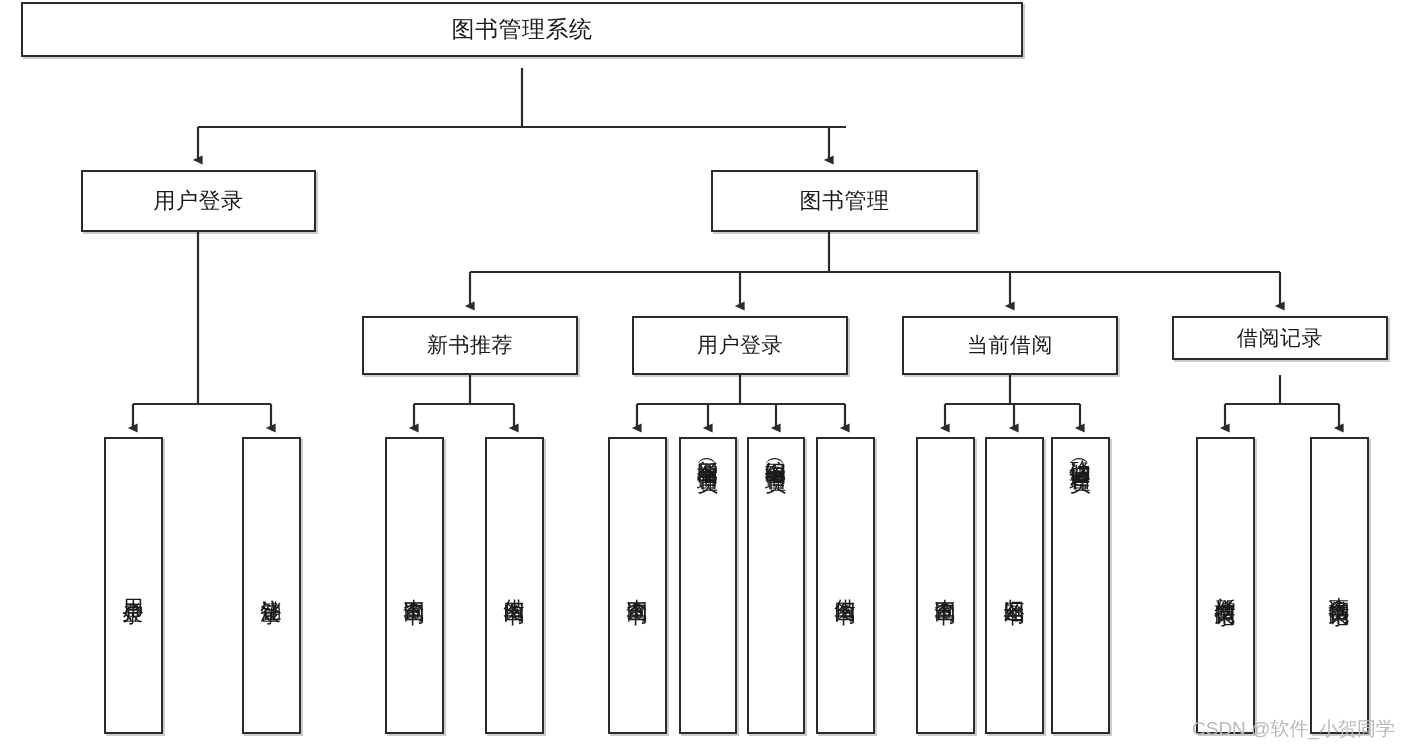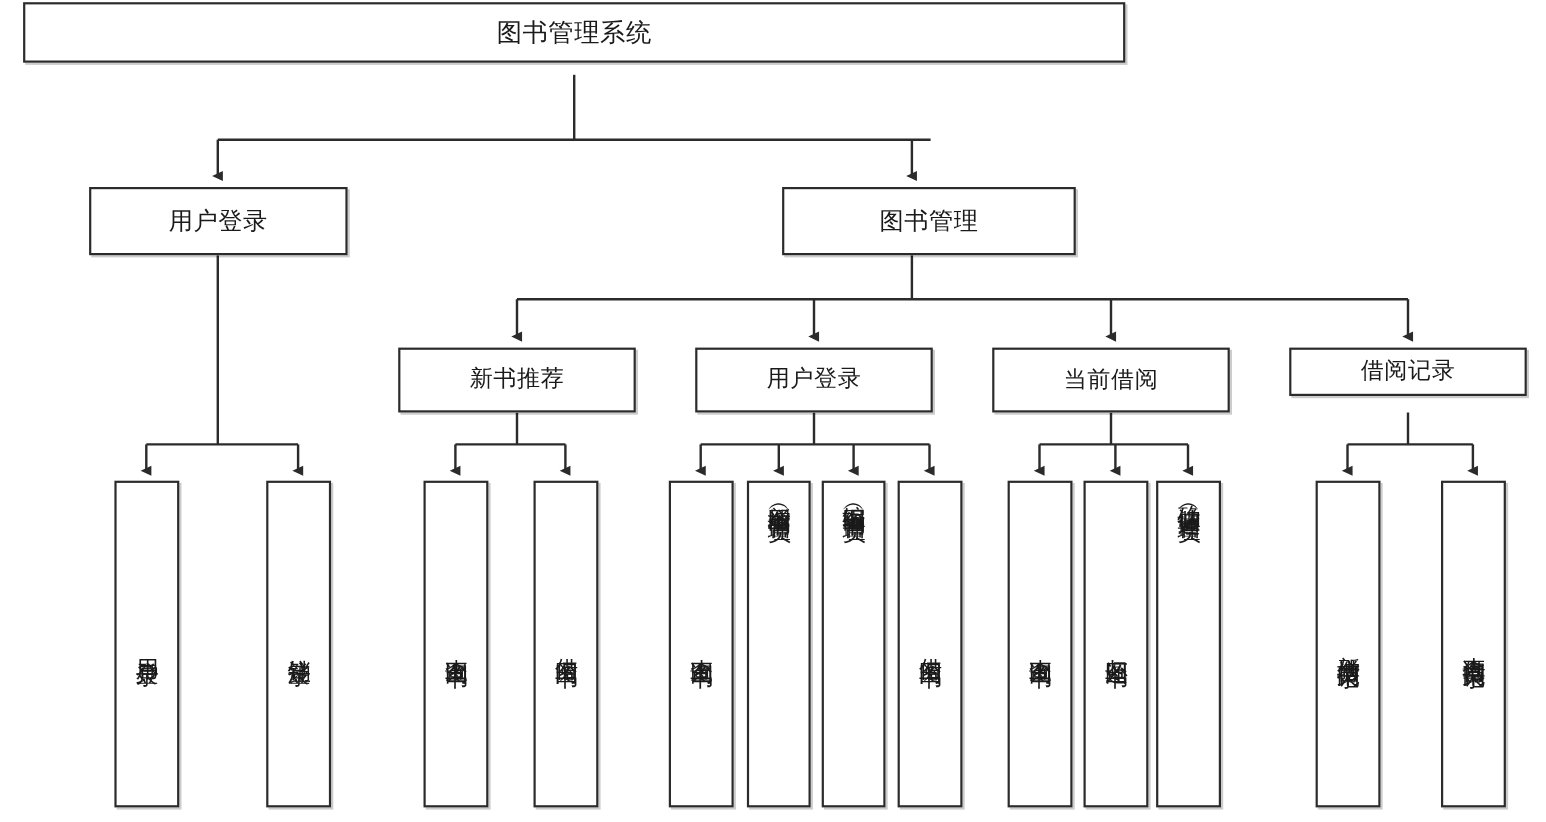--- a/index.html
+++ b/index.html
@@ -188,14 +188,15 @@
     <span class="node-label vertical" style="margin-top:4px;">确认归还（管理员）</span>
   </div>
 
   <div class="node-box leaf" style="left:1196px; top:437px; width:59px; height:297px;">
     <span class="node-label vertical">新增借阅记录</span>
   </div>
   <div class="node-box leaf" style="left:1310px; top:437px; width:59px; height:297px;">
     <span class="node-label vertical">查询借阅记录</span>
   </div>
 
+  <div class="watermark">CSDN @软件_小贺同学</div>
 
 </div>
 
 </body></html>

